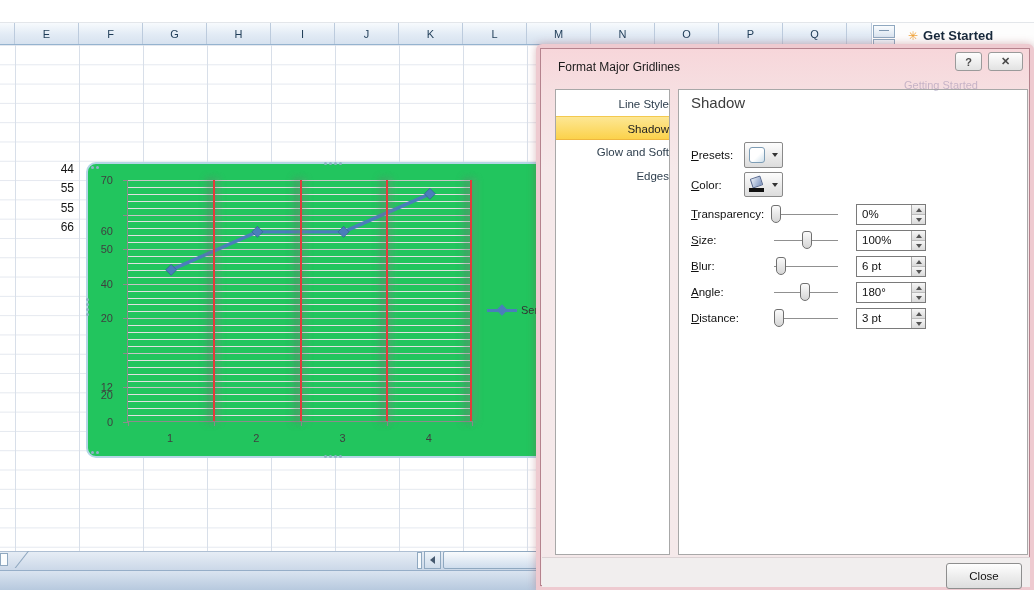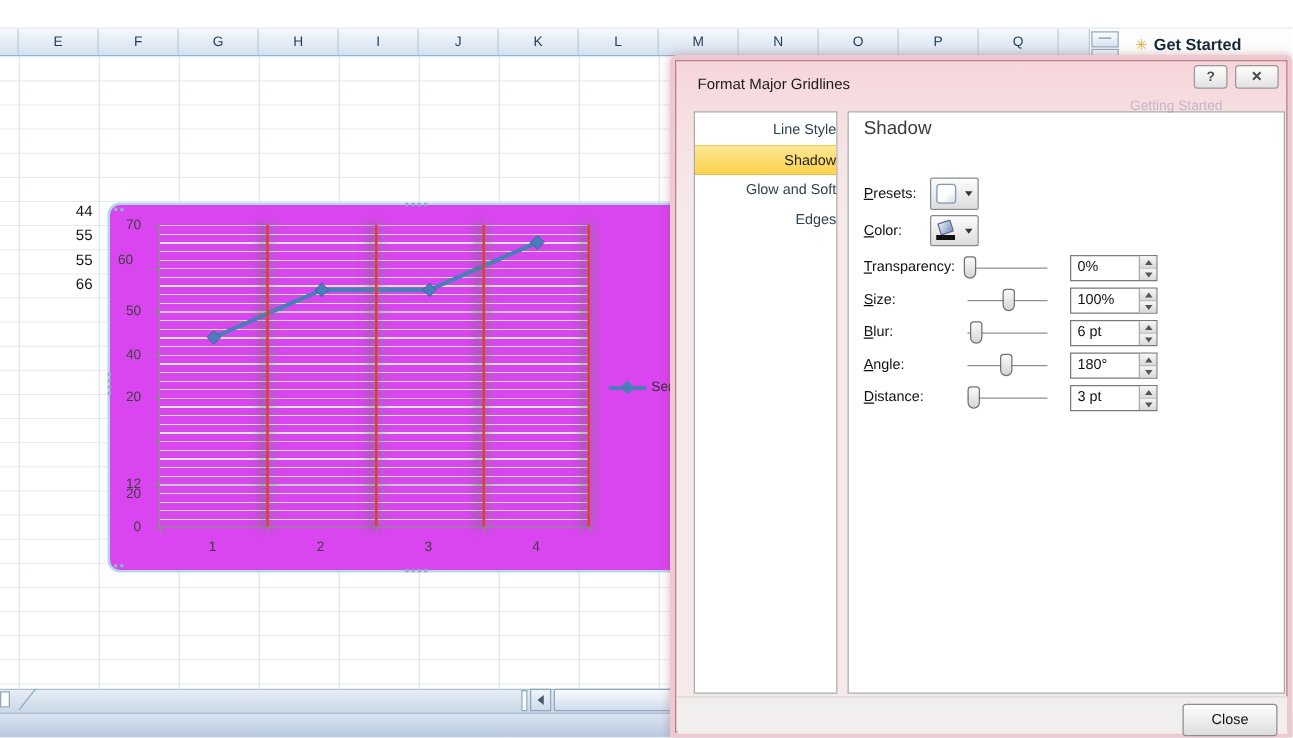--- a/index.html
+++ b/index.html
@@ -36,21 +36,21 @@
     background:linear-gradient(#eef4fa,#cfdceb); border:1px solid #8fa8c0;
     display:flex; align-items:center; justify-content:center; }
   .vs-up .tri { width:0; height:0; border-left:4px solid transparent;
     border-right:4px solid transparent; border-bottom:5px solid #44586e; }
   .taskpane-hdr { left:896px; top:23px; width:138px; height:25px; background:#fdfdfd;
     display:flex; align-items:center; }
   .sparkle { color:#f0a43c; font-size:12px; margin:0 5px 0 12px; }
   .tp-title { font-weight:bold; font-size:13px; color:#16293c; }
 
   
-  .chart-frame { left:86px; top:162px; width:519px; height:296px; background:#d946ef;
+  .chart-frame { left:86px; top:162px; width:519px; height:296px; background:#22c55e;
     border:2px solid #b5d6e6; border-radius:10px; z-index:5; }
   .grip-h { position:absolute; display:flex; gap:2px; }
   .grip-h i, .grip-v i { width:3px; height:3px; border-radius:50%; background:#8fb3c6; }
   .grip-v { position:absolute; display:flex; flex-direction:column; gap:2px; }
   .ylabels { position:absolute; left:0; top:0; width:27px; height:100%; }
   .ytick { position:absolute; right:2px; width:25px; text-align:right;
     font-size:11px; color:#3f3f3f; }
   .plot { position:absolute; left:39px; top:16px; width:345px; height:242px;
     border-left:1px solid #8c8c8c; border-bottom:1px solid #8c8c8c;
     background-image:
@@ -212,21 +212,21 @@
         <i></i>
         <i></i>
       </div>
     <div class="grip-h" style="left:3px;bottom:2px;">
         <i></i>
         <i></i>
       </div>
 
     <div class="ylabels">
         <div class="ytick" style="top: 10px;">70</div>
-        <div class="ytick" style="top: 38px; text-align: center;">60</div>
+        <div class="ytick" style="top: 61px;">60</div>
         <div class="ytick" style="top: 79.1429px;">50</div>
         <div class="ytick" style="top: 113.714px;">40</div>
         <div class="ytick" style="top: 148.286px;">20</div>
         <div class="ytick" style="top: 182.857px; margin-top: 42px;">20</div>
         <div class="ytick" style="top: 217.429px;">12</div>
         <div class="ytick" style="top: 252px;">0</div>
       </div>
 
     <div class="plot">
       <svg id="series-svg" width="345" height="242" viewBox="0 0 345 242" style="position:absolute;left:0;top:0;overflow:visible;">

